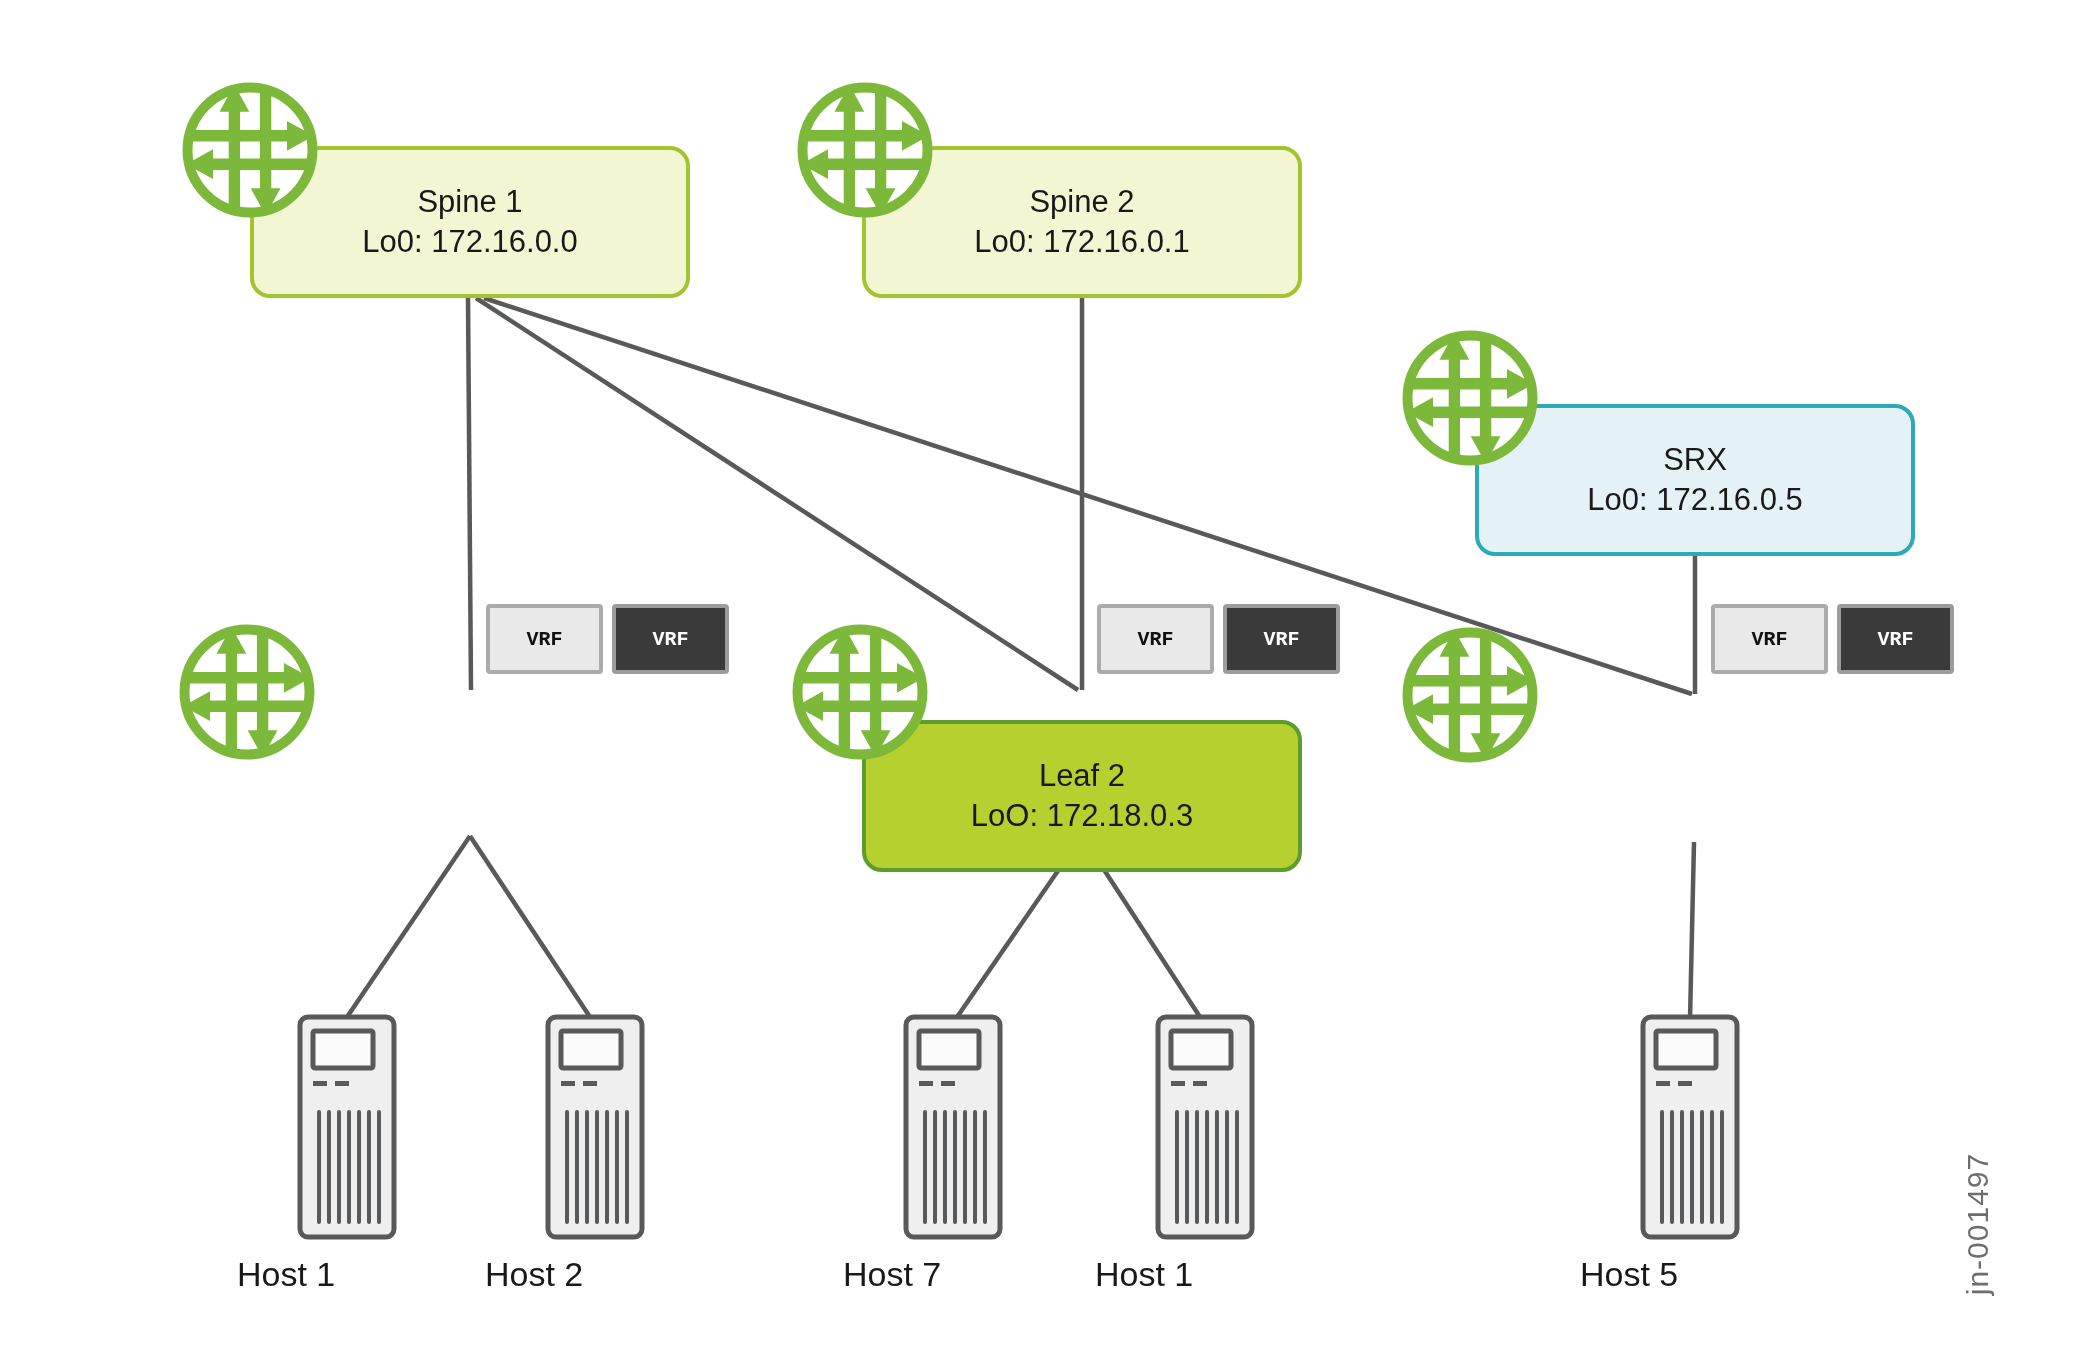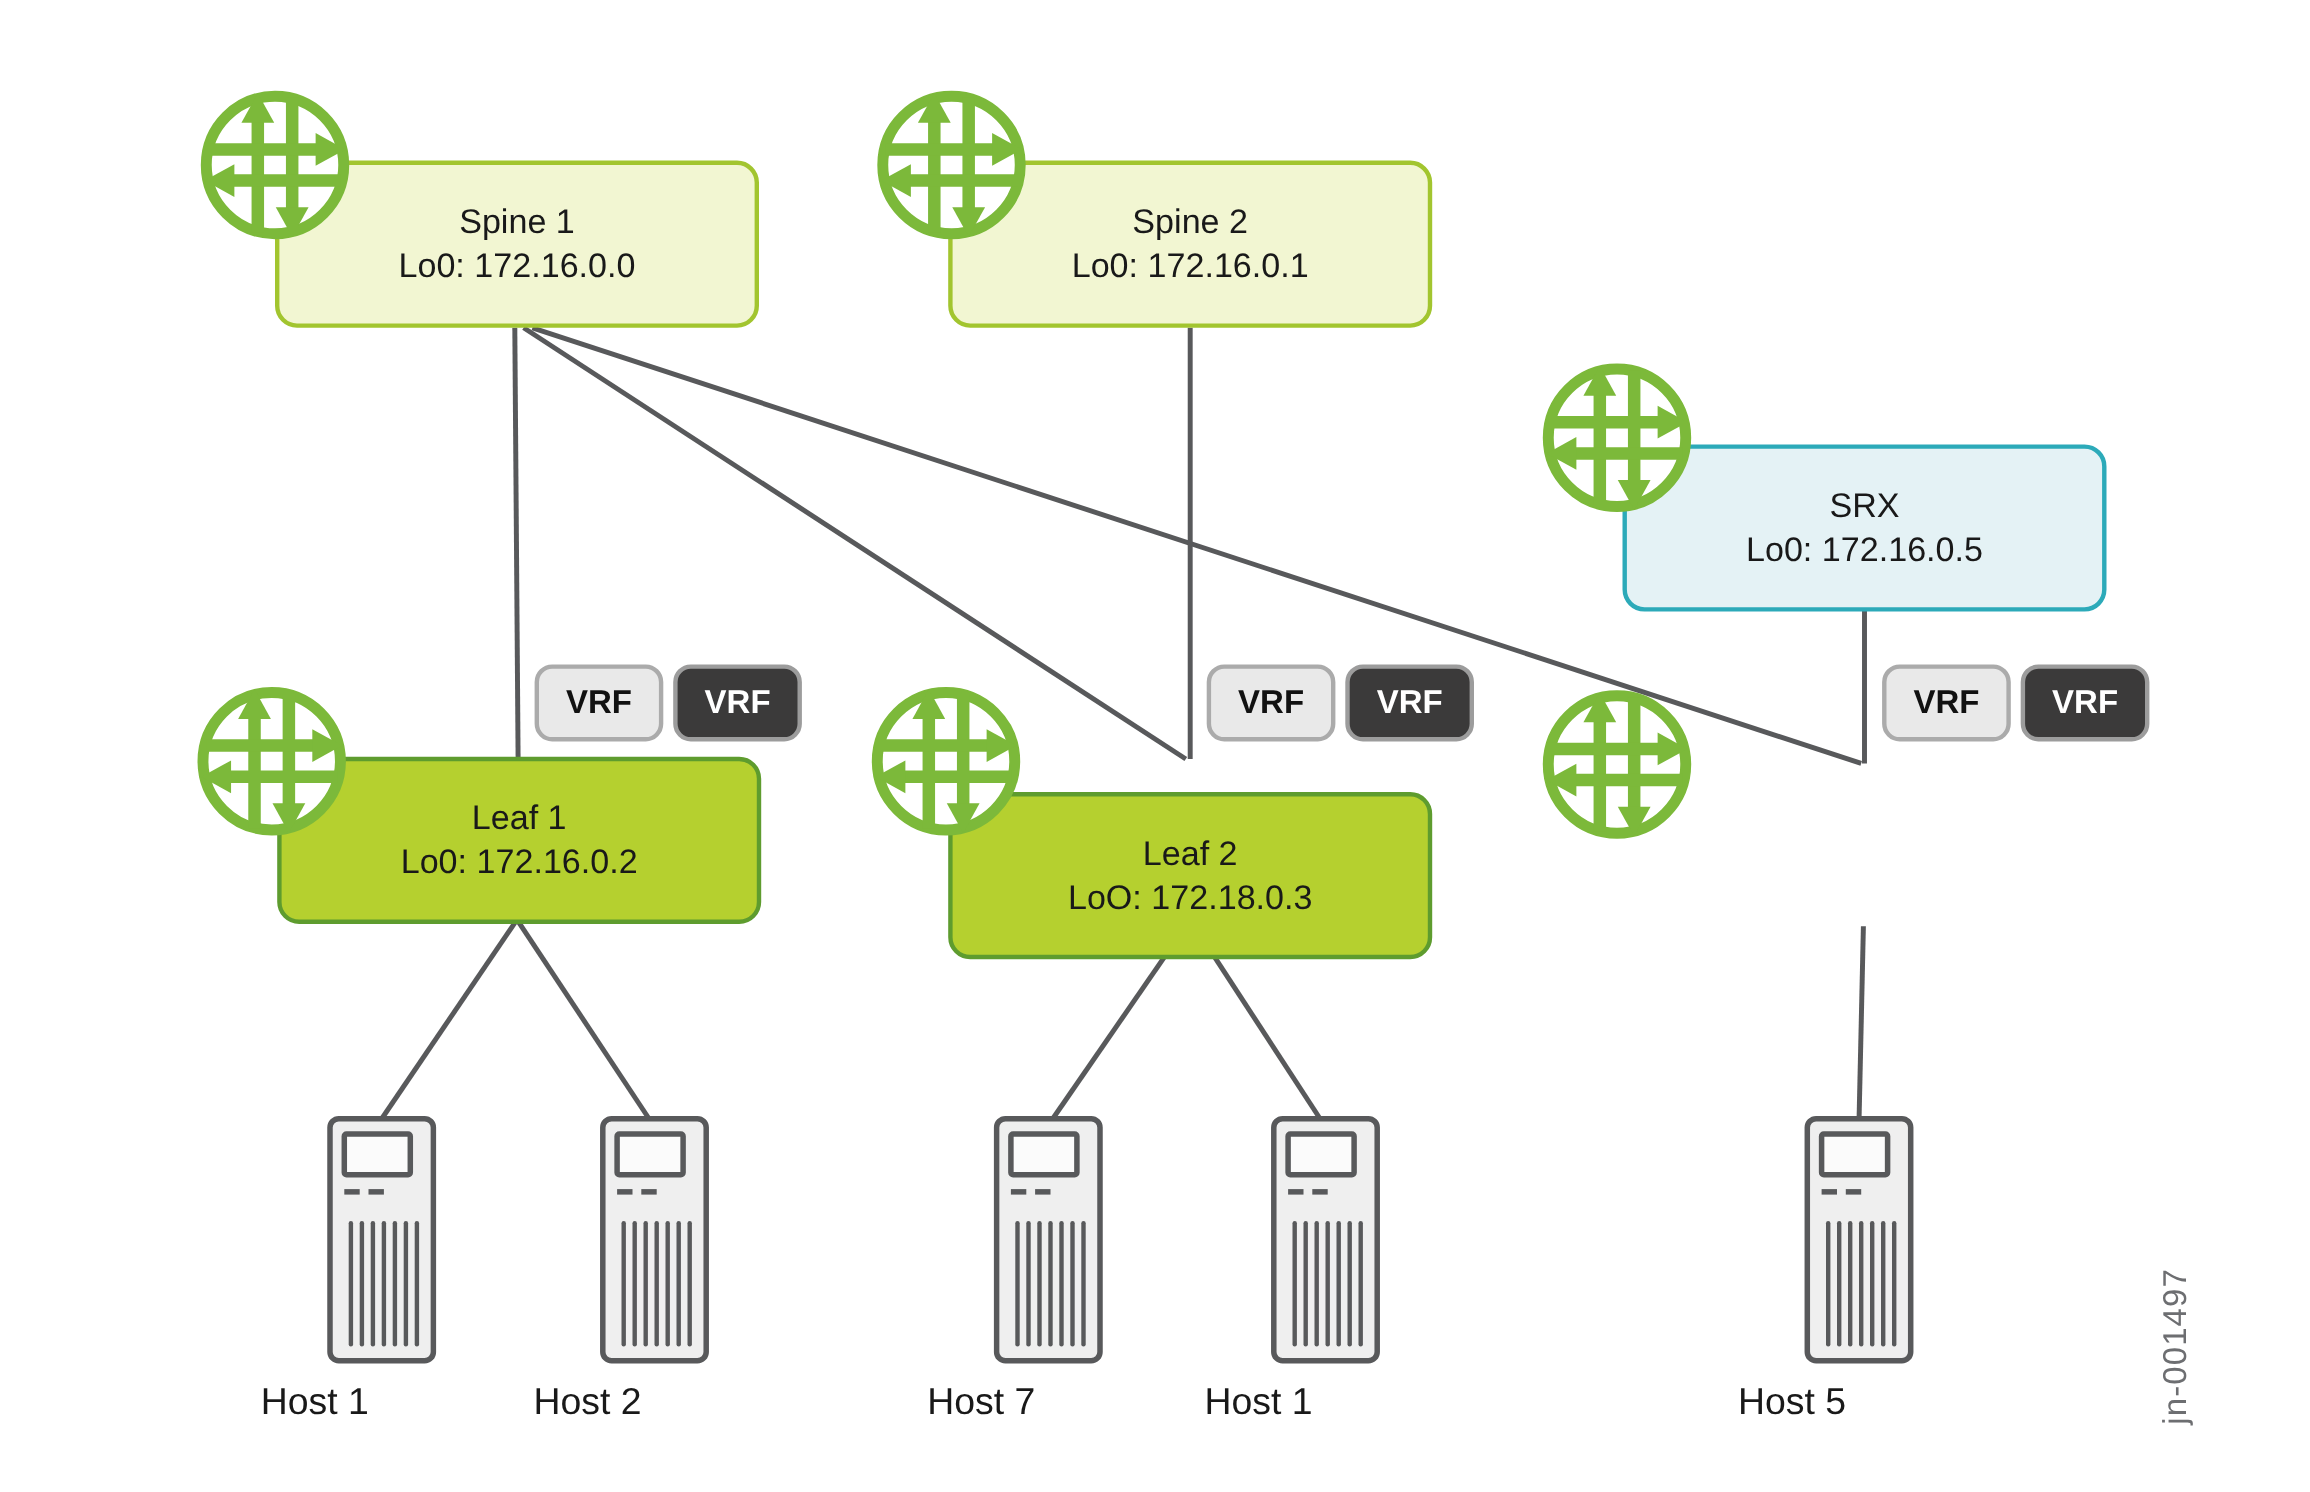--- a/index.html
+++ b/index.html
@@ -29,23 +29,23 @@
     color:var(--text_dark); font-size:31px; line-height:40px; text-align:center;
   }
   .node.spine{background:var(--spine_fill);border:4px solid var(--spine_border);}
   .node.leaf{background:var(--leaf_fill);border:4px solid var(--leaf_border);}
   .node.srx{background:var(--srx_fill);border:4px solid var(--srx_border);margin-top:12px;}
 
   .jicon{position:absolute;width:142px;height:142px;z-index:3;}
 
   .vrf{
     position:absolute; width:117px; height:70px; z-index:3;
-    border-radius:16px; box-sizing:border-box;
+    border-radius:4px; box-sizing:border-box;
     display:flex; align-items:center; justify-content:center;
-    font-size:30px; font-weight:bold;
+    font-size:20px; font-weight:bold;font-family:Liberation Mono, monospace;
   }
   .vrf.light{background:var(--vrf_light_fill);border:4px solid var(--vrf_light_border);color:var(--vrf_light_text);}
   .vrf.dark{background:var(--vrf_dark_fill);border:4px solid var(--vrf_dark_border);color:var(--vrf_dark_text);}
 
   .tower{position:absolute;width:100px;height:226px;top:1014px;z-index:2;}
   .host-label{
     position:absolute; top:1252px; width:220px; z-index:2;
     text-align:left; font-size:34px; line-height:44px; color:var(--text_dark);
   }
   .figure-id{
@@ -115,24 +115,20 @@
   <div class="node spine" style="left:862px;top:146px">
     <div>Spine 2</div>
     <div>Lo0: 172.16.0.1</div>
   </div>
 
   <div class="node srx" style="left:1475px;top:392px">
     <div>SRX</div>
     <div>Lo0: 172.16.0.5</div>
   </div>
 
-  <div class="node leaf" style="left:252px;top:688px">
-    <div>Leaf 1</div>
-    <div>Lo0: 172.16.0.2</div>
-  </div>
 
   <div class="node leaf" style="left:862px;top:720px">
     <div>Leaf 2</div>
     <div>LoO: 172.18.0.3</div>
   </div>
 
 
   <svg class="jicon" style="left:179px;top:79px">
       <use href="#jicon-sym"></use>
     </svg>

